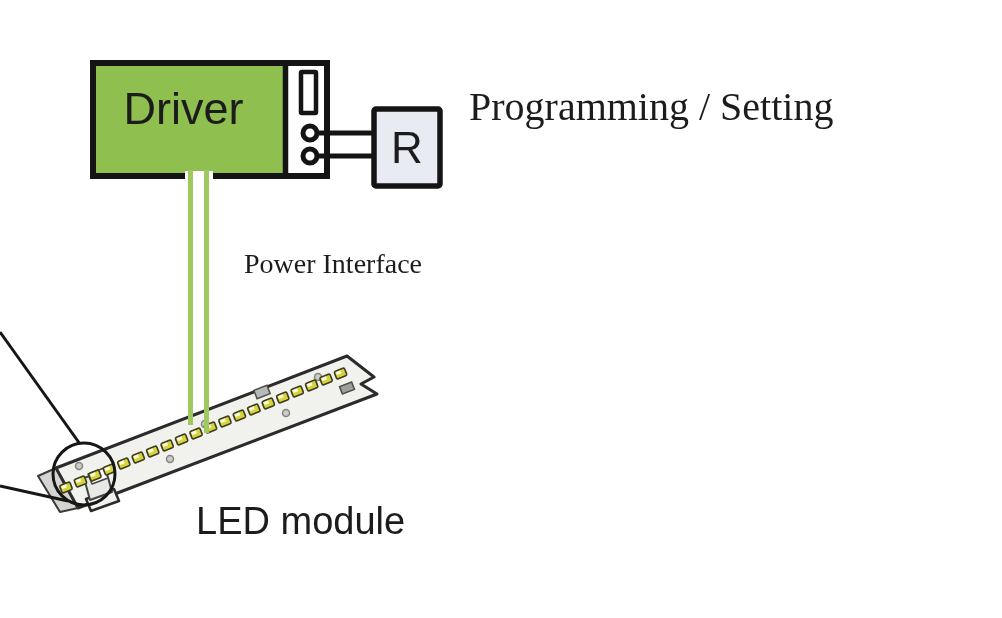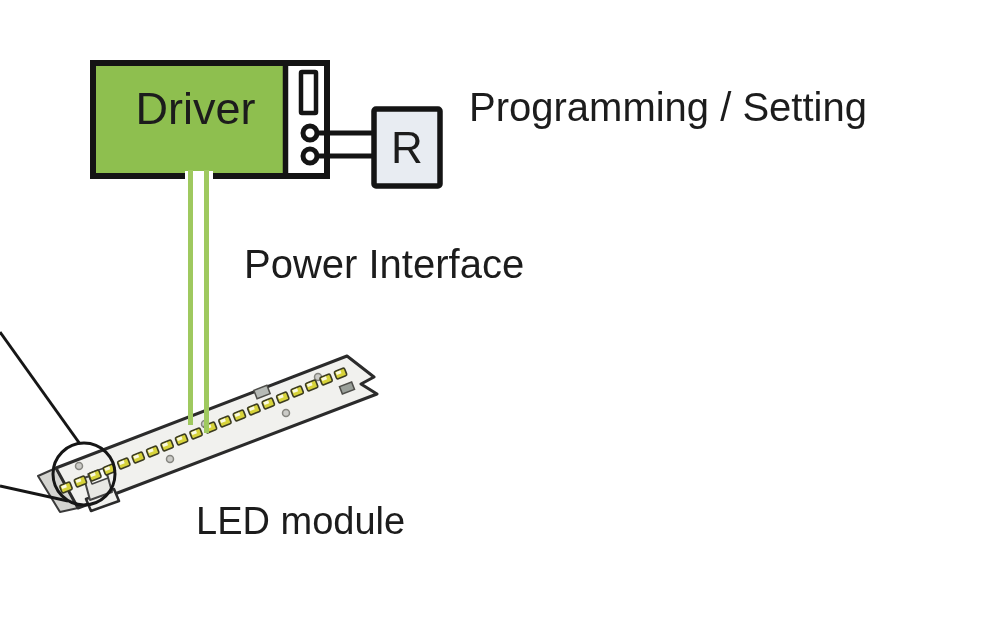--- a/index.html
+++ b/index.html
@@ -2,24 +2,24 @@
 <html><head>
 <meta charset="utf-8">
 <style>
   html,body{margin:0;padding:0;background:#ffffff;}
   #stage{
     position:relative;width:1002px;height:618px;background:#ffffff;overflow:hidden;
     font-family:"Liberation Sans", sans-serif;color:#1c1c1c;
   }
   #stage svg{position:absolute;left:0;top:0;}
   .lbl{position:absolute;white-space:nowrap;color:#1c1c1c;}
-  #driver-label{left:96px;top:86px;width:199px;text-align:center;font-size:45px;line-height:45px;}
+  #driver-label{left:84px;top:86px;width:199px;text-align:center;font-size:45px;line-height:45px;}
   #r-label{left:374px;top:109px;width:66px;height:77px;display:flex;align-items:center;justify-content:center;font-size:44px;}
-  #prog-label{left:469px;top:80px;font-size:40px;line-height:54px;}
-  #power-label{left:244px;top:240px;font-size:40px;line-height:48px;}
+  #prog-label{left:469px;top:80px;font-size:40px;line-height:54px;font-family:Liberation Serif, serif;}
+  #power-label{left:244px;top:240px;font-size:28px;line-height:48px;font-family:Liberation Serif, serif;}
   #led-label{left:196px;top:496px;font-size:38px;line-height:50px;}
 </style>
 </head>
 <body>
 
 <div id="stage">
 
   <svg width="1002" height="618" viewBox="0 0 1002 618">
 
     <g>

